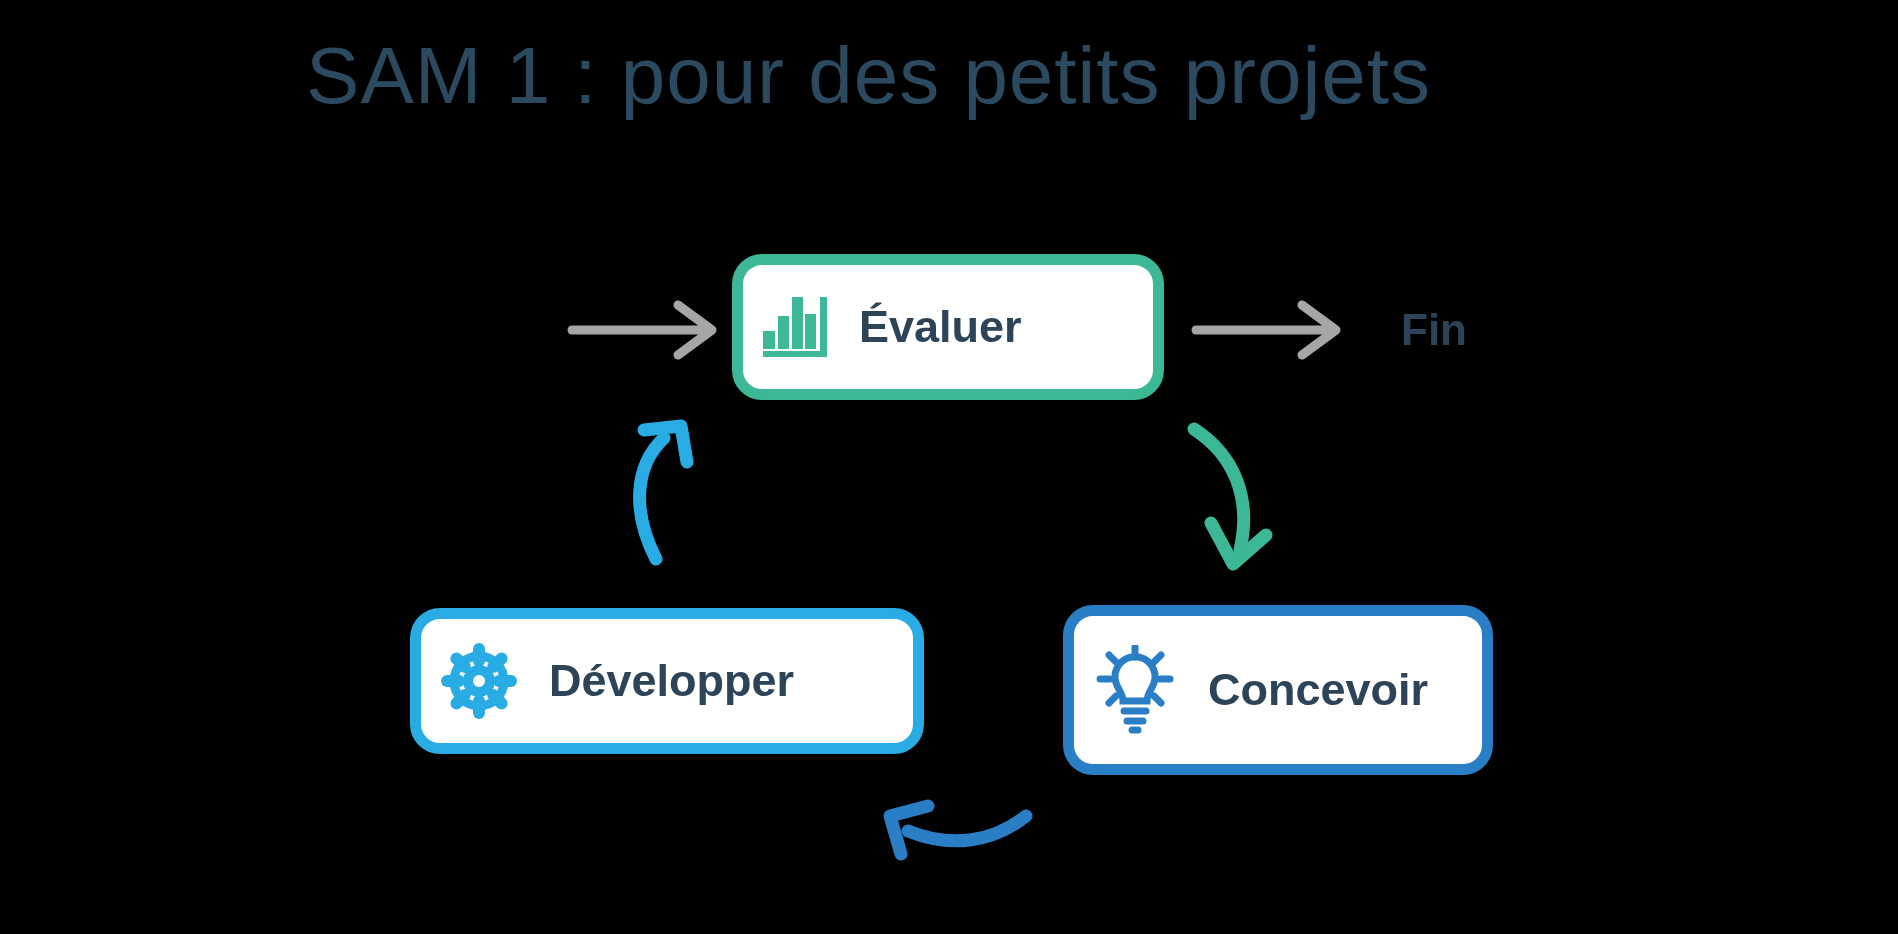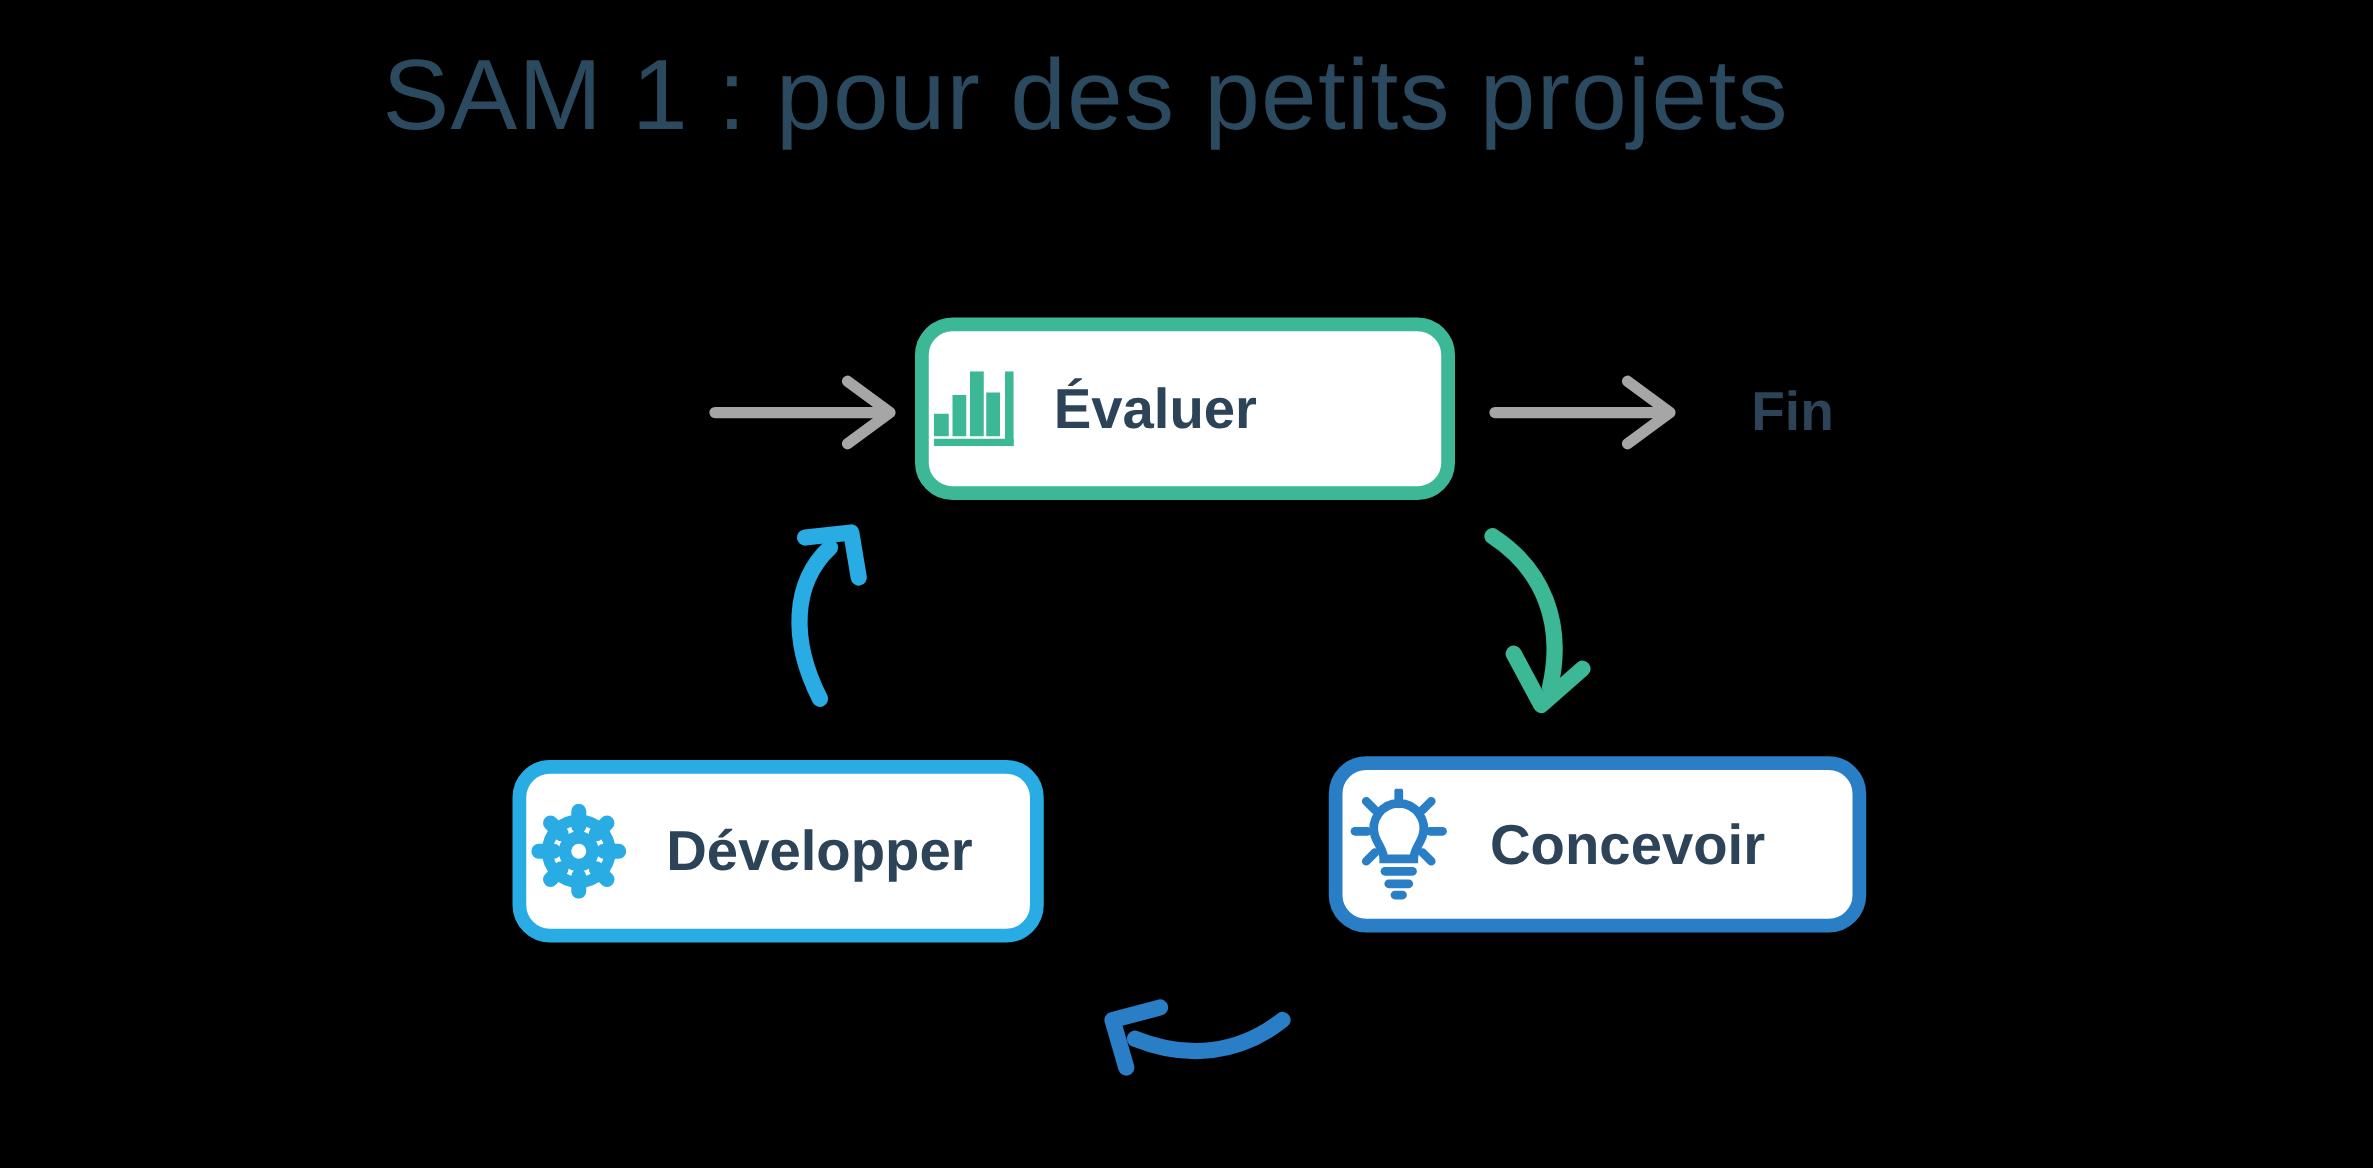--- a/index.html
+++ b/index.html
@@ -31,29 +31,29 @@
   .edge{fill:none;stroke-linecap:round;stroke-linejoin:round;}
   .edge.gray{stroke:var(--gray);stroke-width:9px;}
   .edge.green{stroke:var(--green);stroke-width:13px;}
   .edge.lightblue{stroke:var(--light-blue);stroke-width:13px;}
   .edge.mediumblue{stroke:var(--medium-blue);stroke-width:13px;}
   .node{
     position:absolute;
     background:var(--node-bg);
     border-radius:30px;
     display:flex;align-items:center;
-    padding-left:4px;gap:32px;
+    padding-left:20px;gap:32px;
   }
   .node .label{
     font-weight:700;font-size:45px;color:var(--navy);
     white-space:nowrap;
   }
   .node.evaluer{left:732px;top:254px;width:432px;height:146px;border:11px solid var(--green);}
-  .node.developper{left:410px;top:608px;width:425px;height:146px;border:11px solid var(--light-blue);}
-  .node.concevoir{left:1063px;top:605px;width:430px;height:141px;border:11px solid var(--medium-blue);}
+  .node.developper{left:410px;top:608px;width:514px;height:146px;border:11px solid var(--light-blue);}
+  .node.concevoir{left:1063px;top:605px;width:430px;height:170px;border:11px solid var(--medium-blue);}
   .flow-label{
     position:absolute;height:54px;line-height:54px;
     font-weight:700;font-size:44px;color:var(--navy);
   }
   .flow-label.start{left:348px;top:303px;width:200px;text-align:right;}
   .flow-label.end{left:1362px;top:303px;width:160px;text-align:left;margin-left:39px;}
   .icon-svg{display:block;flex:0 0 auto;}
   .stroke-lb{stroke:var(--light-blue);fill:none;stroke-linecap:round;}
   .stroke-mb{stroke:var(--medium-blue);fill:none;stroke-linecap:round;}
   .fill-green{fill:var(--green);}

